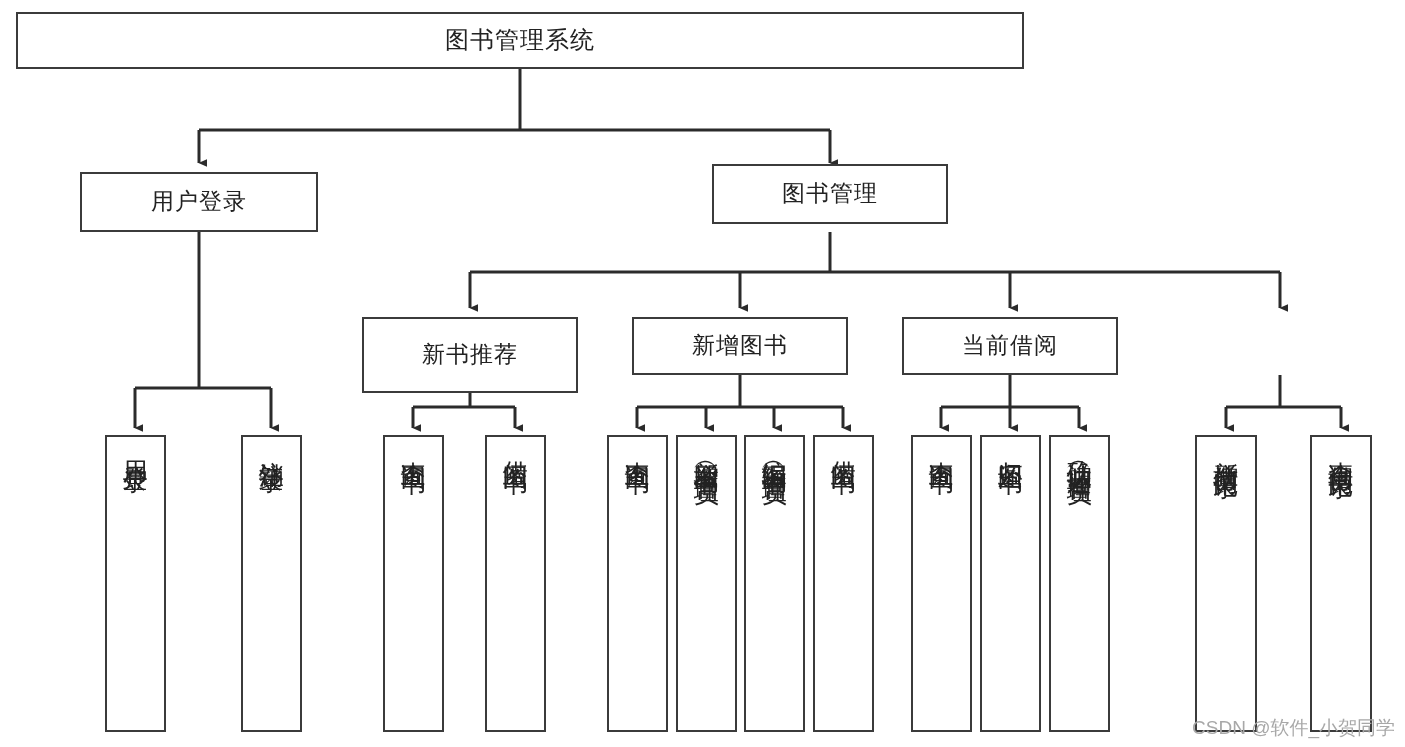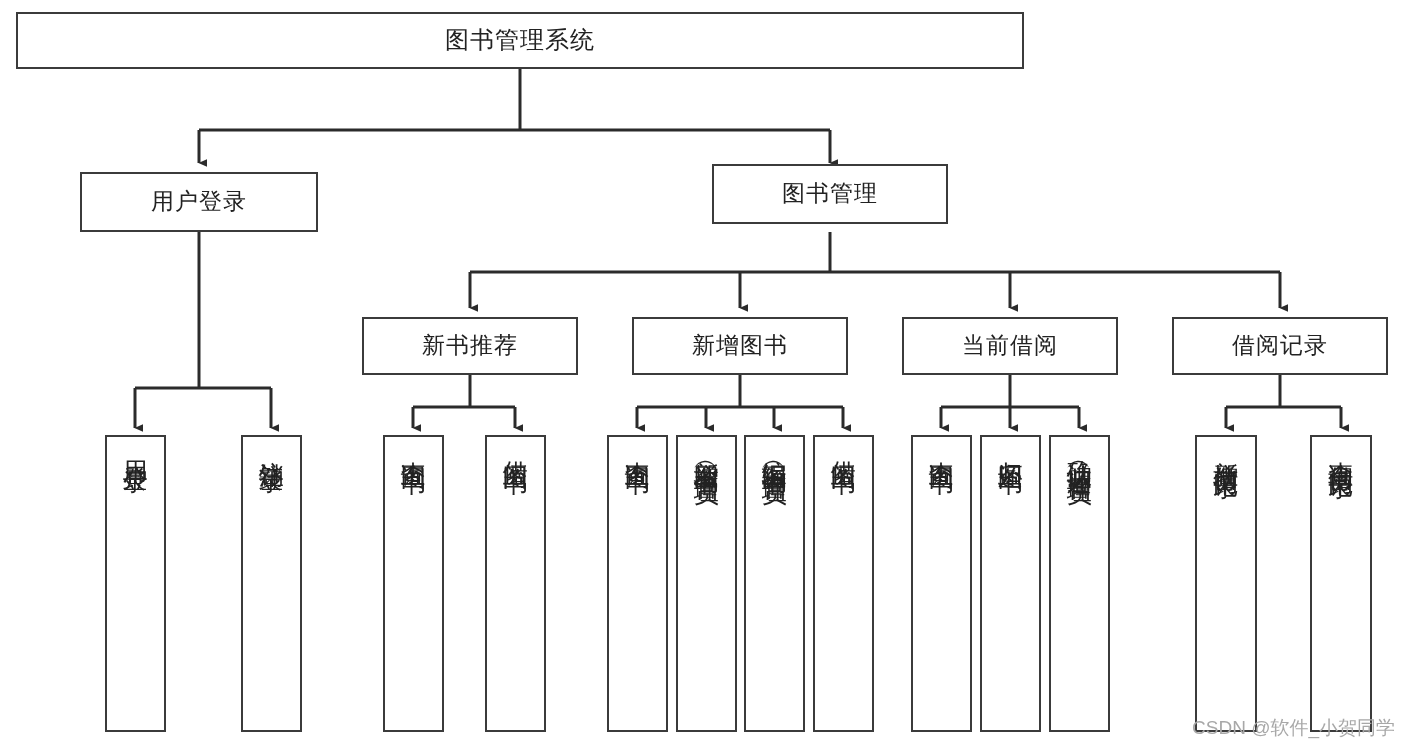--- a/index.html
+++ b/index.html
@@ -137,32 +137,29 @@
     <span class="node-label">图书管理系统</span>
   </div>
 
   <div class="node horizontal" style="left:80px; top:172px; width:238px; height:60px;">
     <span class="node-label">用户登录</span>
   </div>
   <div class="node horizontal" style="left:712px; top:164px; width:236px; height:60px;">
     <span class="node-label">图书管理</span>
   </div>
 
-  <div class="node horizontal" style="left:362px; top:317px; width:216px; height:58px;">
+  <div class="node horizontal" style="left:362px; top:317px; width:216px; height:76px;">
     <span class="node-label">新书推荐</span>
   </div>
   <div class="node horizontal" style="left:632px; top:317px; width:216px; height:58px;">
     <span class="node-label">新增图书</span>
   </div>
   <div class="node horizontal" style="left:902px; top:317px; width:216px; height:58px;">
     <span class="node-label">当前借阅</span>
   </div>
-  <div class="node horizontal" style="left:1172px; top:317px; width:216px; height:58px;">
-    <span class="node-label">借阅记录</span>
-  </div>
 
   <div class="node vertical" style="left:105px; top:435px; width:61px; height:297px;">
     <span class="node-label">用户登录</span>
   </div>
   <div class="node vertical" style="left:241px; top:435px; width:61px; height:297px;">
     <span class="node-label">注销登录</span>
   </div>
 
   <div class="node vertical" style="left:383px; top:435px; width:61px; height:297px;">
     <span class="node-label">查询图书</span>

